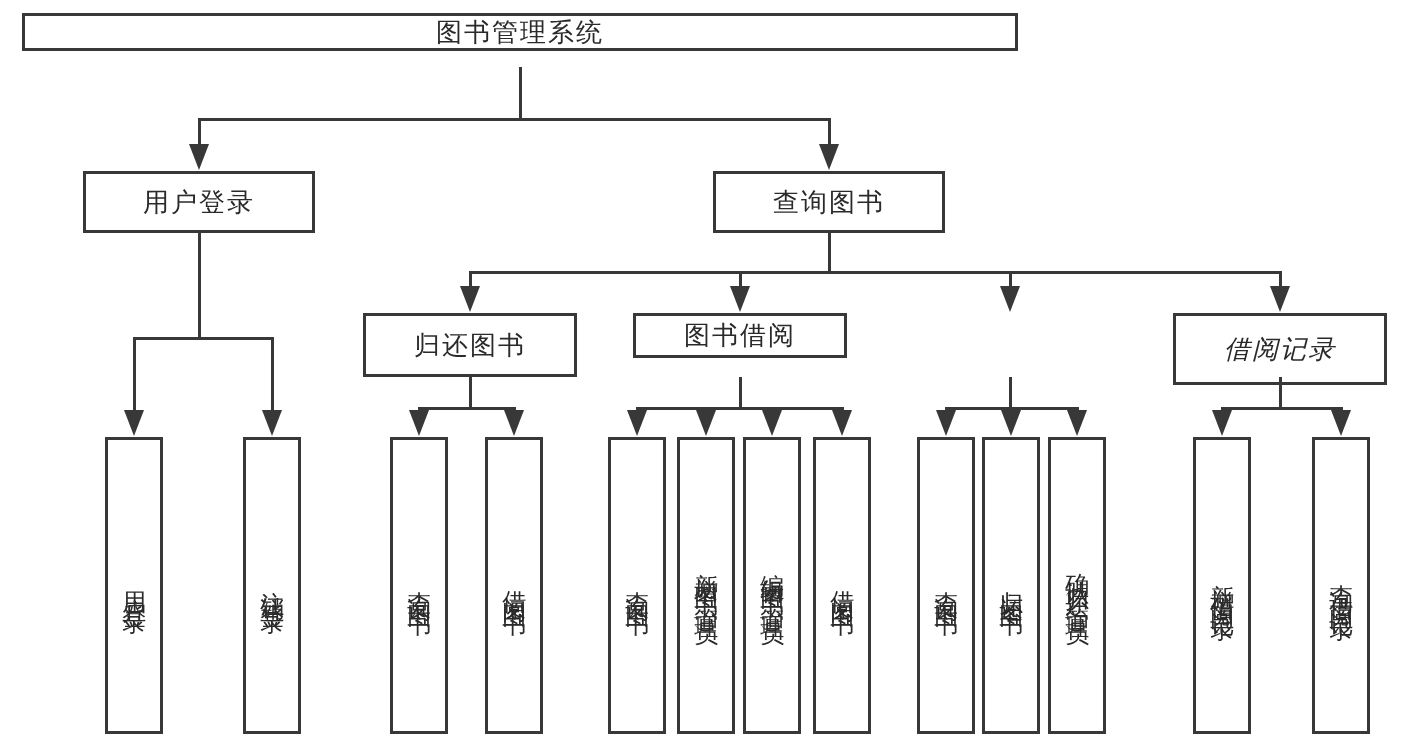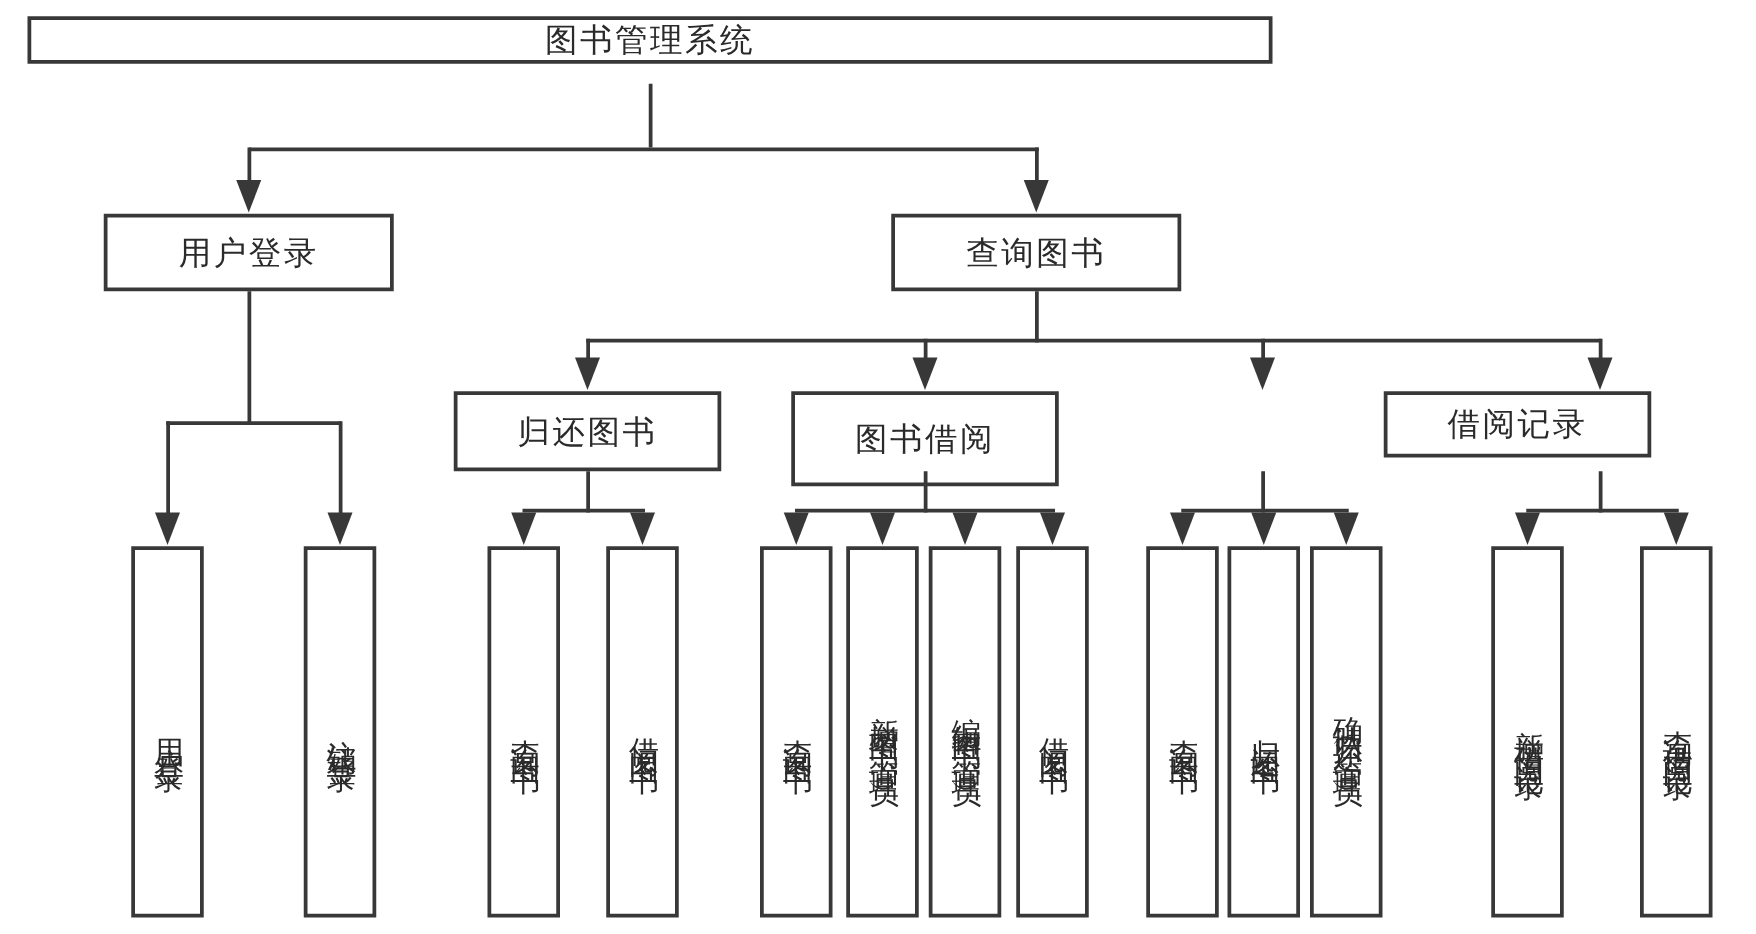--- a/index.html
+++ b/index.html
@@ -96,24 +96,24 @@
   <div class="v" style="left:739px;top:271px;height:18px;"></div>
   <div class="ah" style="left:730px;top:286px;"></div>
   <div class="v" style="left:1009px;top:271px;height:18px;"></div>
   <div class="ah" style="left:1000px;top:286px;"></div>
   <div class="v" style="left:1279px;top:271px;height:18px;"></div>
   <div class="ah" style="left:1270px;top:286px;"></div>
 
   <div class="box" style="left:363px;top:313px;width:214px;height:64px;">
     <span class="hlabel">归还图书</span>
   </div>
-  <div class="box" style="left:633px;top:313px;width:214px;height:76px;">
+  <div class="box" style="left:633px;top:313px;width:214px;height:45px;">
     <span class="hlabel">图书借阅</span>
   </div>
-  <div class="box" style="left:1107px;top:313px;width:214px;height:53px;">
+  <div class="box" style="left:1173px;top:313px;width:214px;height:72px;font-style:italic;">
     <span class="hlabel">借阅记录</span>
   </div>
 
   <div class="v" style="left:469px;top:377px;height:33px;"></div>
   <div class="h" style="left:418px;top:407px;width:98px;"></div>
   <div class="ah" style="left:409px;top:410px;"></div>
   <div class="ah" style="left:504px;top:410px;"></div>
 
   <div class="v" style="left:739px;top:377px;height:33px;"></div>
   <div class="h" style="left:636px;top:407px;width:208px;"></div>

